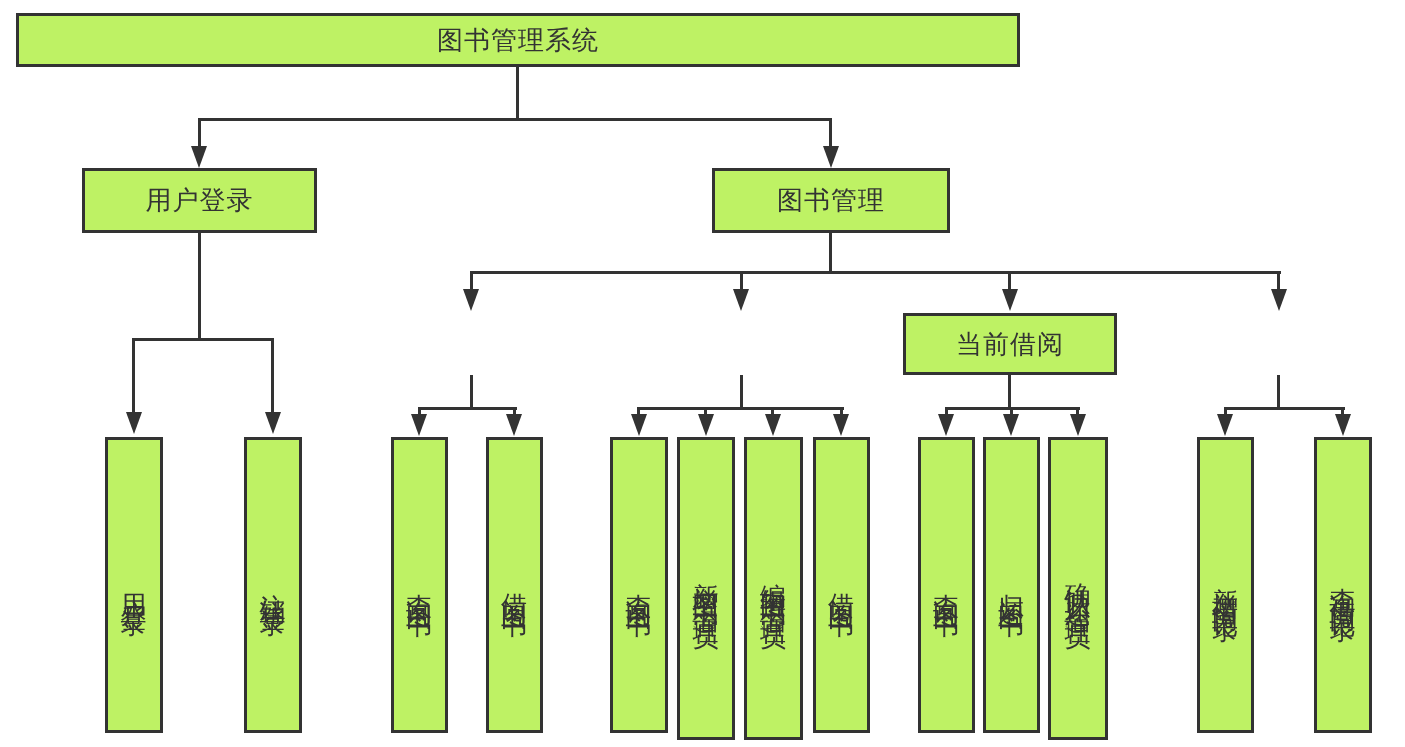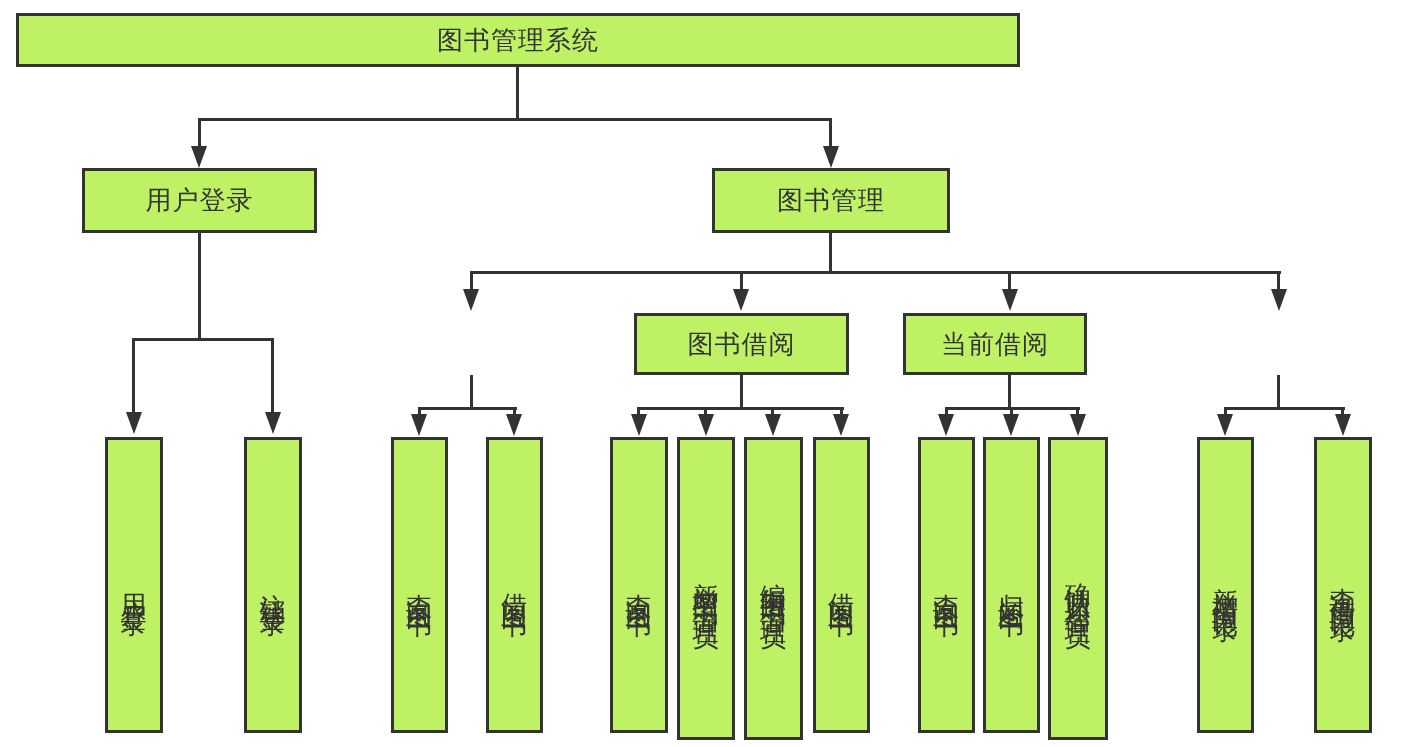--- a/index.html
+++ b/index.html
@@ -57,24 +57,21 @@
     <span>图书管理系统</span>
   </div>
 
   <div class="box h" style="left:82px;top:168px;width:235px;height:65px;">
     <span>用户登录</span>
   </div>
   <div class="box h" style="left:712px;top:168px;width:238px;height:65px;">
     <span>图书管理</span>
   </div>
 
-  <div class="box h" style="left:634px;top:313px;width:215px;height:62px;">
-    <span>图书借阅</span>
-  </div>
-  <div class="box h" style="left:903px;top:313px;width:184px;height:62px;">
+  <div class="box h" style="left:903px;top:313px;width:214px;height:62px;">
     <span>当前借阅</span>
   </div>
 
   <div class="box v" style="left:105px;top:437px;width:58px;height:296px;">
     <span>用户登录</span>
   </div>
   <div class="box v" style="left:244px;top:437px;width:58px;height:296px;">
     <span>注销登录</span>
   </div>
 

